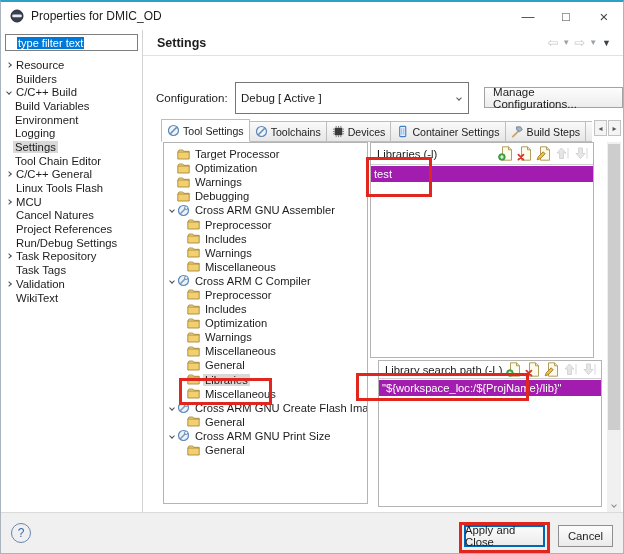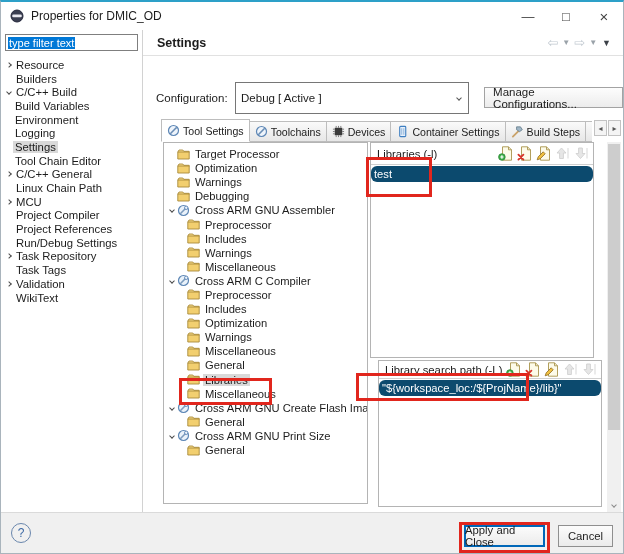--- a/index.html
+++ b/index.html
@@ -8,21 +8,21 @@
     border:1px solid #a9b4bc;border-top:2px solid #2da0c8;overflow:hidden;
     font-family:"Liberation Sans",sans-serif;font-size:11.5px;color:#1c1c1c;}
   
   .titlebar{position:absolute;left:0;top:0;right:0;height:28px;background:#fff;display:flex;align-items:center;}
   .title-icon{margin:0 7px 0 9px;display:inline-flex;}
   .title-text{font-size:12px;}
   .win-controls{margin-left:auto;display:flex;height:100%;}
   .win-btn{width:38px;display:flex;align-items:center;justify-content:center;font-size:13px;color:#444;cursor:default;}
   
   .sidebar{position:absolute;left:0;top:28px;width:142px;bottom:41px;border-right:1px solid #d2d2d2;padding-top:4px;overflow:hidden;background:#fff;}
-  .filter{margin:0 4px 7px 4px;border:1px solid #7f7f7f;height:17px;font-size:11px;display:flex;align-items:center;padding-left:2px;background:#fff;}
+  .filter{margin:0 4px 7px 4px;border:1px solid #7f7f7f;height:17px;font-size:11px;display:flex;align-items:center;padding-left:11px;background:#fff;}
   .filter .seltext{background:#0078d7;color:#fff;padding:0 1px;white-space:nowrap;}
   .nav-row{display:flex;align-items:center;height:13.7px;padding-left:2px;font-size:11.3px;white-space:nowrap;cursor:default;}
   .nav-row .arrow{width:11px;flex:0 0 11px;display:inline-flex;justify-content:center;}
   .nav-row.lvl1{padding-left:1px;}
   .nav-row .lbl{padding:0 2px;}
   .nav-row.selected .lbl{background:#d9d9d9;}
   .chev{display:inline-block;width:4px;height:4px;border:solid #4b4b4b;border-width:0 1.2px 1.2px 0;}
   .chev-r{transform:rotate(-45deg);}
   .chev-d{transform:rotate(45deg);}
   
@@ -58,21 +58,21 @@
   #libs-panel{left:227px;top:112px;width:224px;height:216px;}
   #path-panel{left:235px;top:330px;width:224px;height:147px;}
   .panel-head{display:flex;align-items:center;height:22px;padding:0 3px 0 6px;border-bottom:1px solid #d0d0d0;font-size:11.3px;}
   #path-panel .panel-head{height:18px;}
   .ptoolbar{margin-left:auto;display:flex;align-items:center;gap:2px;}
   .tbtn{width:17px;height:16px;display:flex;align-items:center;justify-content:center;}
   .tbtn.disabled{opacity:.5;}
   .list{position:absolute;left:0;right:0;top:23px;bottom:0;overflow:hidden;}
   #path-panel .list{top:19px;}
   .list-row{height:16px;display:flex;align-items:center;padding:0 3px;font-size:11.2px;white-space:nowrap;}
-  .list-row.selected{background:#0c4a6e;color:#fff;border-radius:6px;}
+  .list-row.selected{background:#a21caf;color:#fff;}
   
   .v-scroll{position:absolute;right:2px;top:112px;width:14px;height:370px;background:#f0f0f0;}
   .v-thumb{position:absolute;left:1px;right:1px;top:2px;height:286px;background:#cdcdcd;}
   .v-down{position:absolute;left:0;right:0;bottom:0;height:15px;display:flex;align-items:center;justify-content:center;}
   .v-down .chev{border-color:#8a8a8a;}
   
   .footer{position:absolute;left:0;right:0;bottom:0;height:41px;background:#f0f0f0;border-top:1px solid #dadada;}
   .help-btn{position:absolute;left:10px;top:10px;width:20px;height:20px;border-radius:50%;border:1px solid #6a87ad;color:#3c69a5;display:flex;align-items:center;justify-content:center;font-size:12px;background:#f0f0f0;}
   .btn{position:absolute;height:22px;border:1px solid #8f8f8f;background:linear-gradient(#fcfcfc,#ebebeb);font-size:11.3px;display:flex;align-items:center;justify-content:center;cursor:default;}
   #apply-btn{left:463px;top:12px;width:81px;border:1px solid #0067b8;box-shadow:inset 0 0 0 1px #0067b8;}
@@ -146,31 +146,31 @@
           <span class="lbl">Tool Chain Editor</span>
         </div>
         <div class="nav-row">
           <span class="arrow">
             <i class="chev chev-r"></i>
           </span>
           <span class="lbl">C/C++ General</span>
         </div>
         <div class="nav-row">
           <span class="arrow"></span>
-          <span class="lbl">Linux Chain Path</span>
+          <span class="lbl">Linux Tools Flash</span>
         </div>
         <div class="nav-row">
           <span class="arrow">
             <i class="chev chev-r"></i>
           </span>
           <span class="lbl">MCU</span>
         </div>
         <div class="nav-row">
           <span class="arrow"></span>
-          <span class="lbl">Project Compiler</span>
+          <span class="lbl">Cancel Natures</span>
         </div>
         <div class="nav-row">
           <span class="arrow"></span>
           <span class="lbl">Project References</span>
         </div>
         <div class="nav-row">
           <span class="arrow"></span>
           <span class="lbl">Run/Debug Settings</span>
         </div>
         <div class="nav-row">

